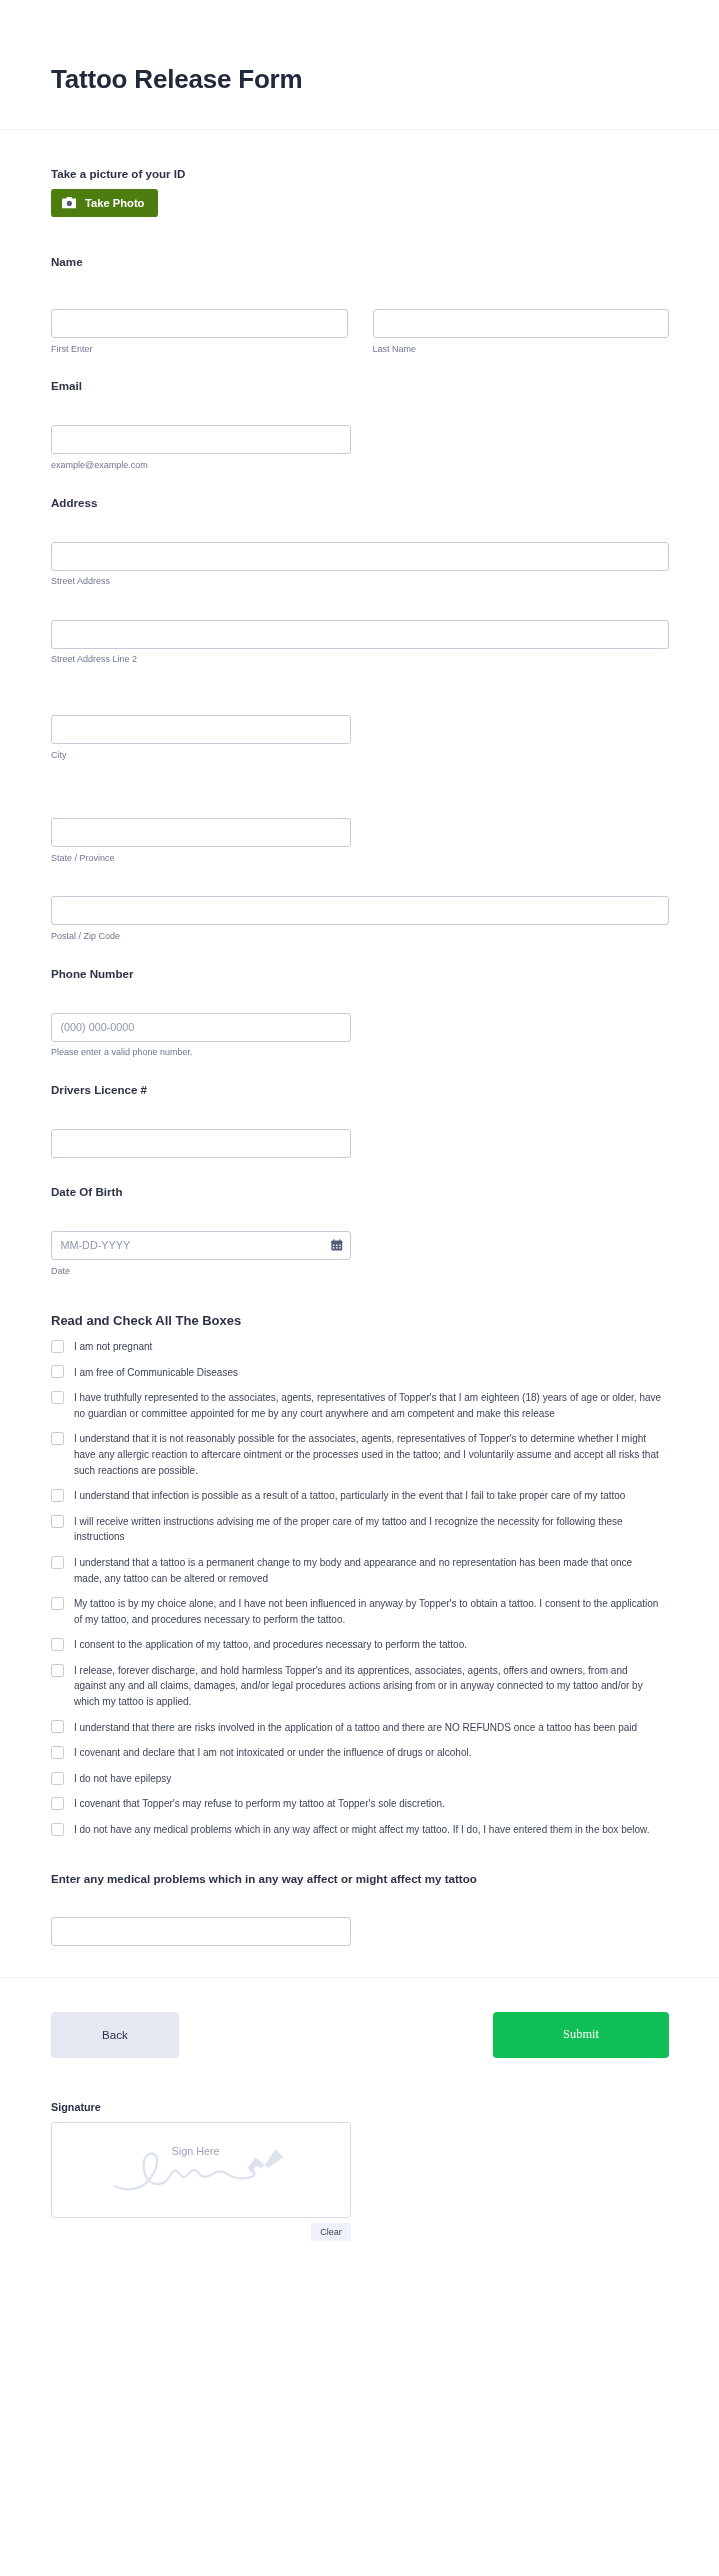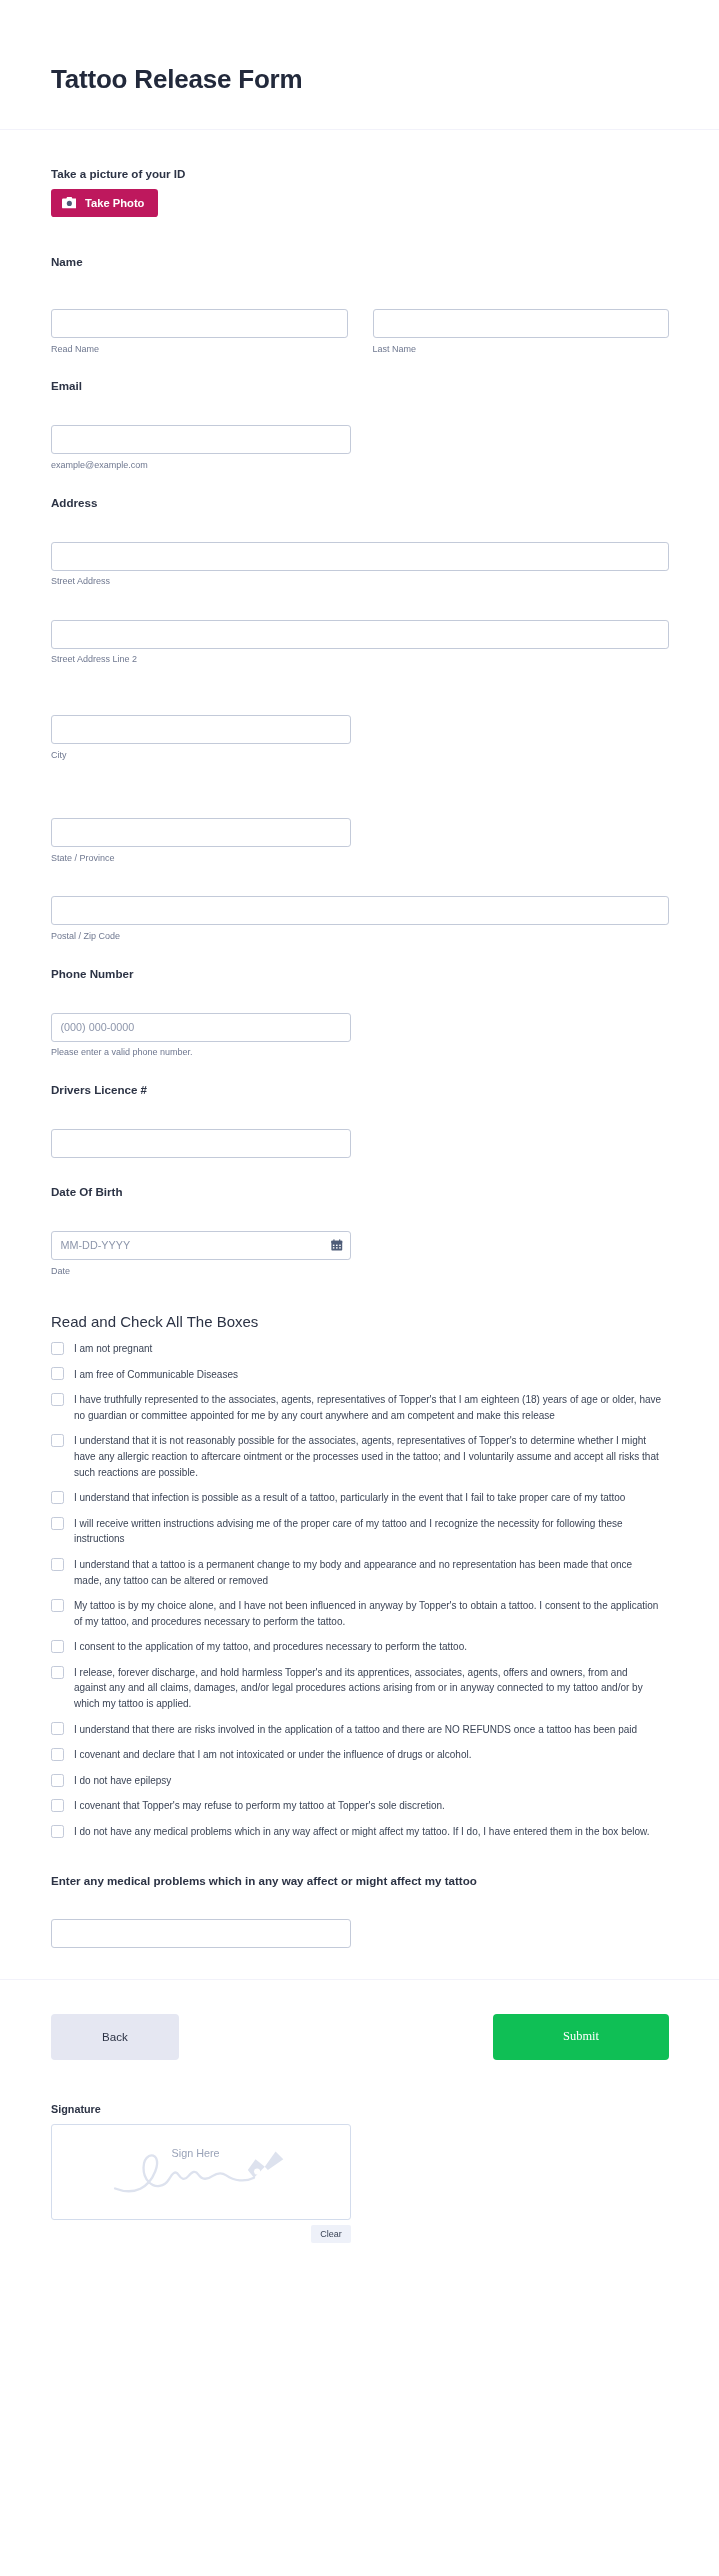--- a/index.html
+++ b/index.html
@@ -75,21 +75,21 @@
     display: flex;
     gap: 25px;
   }
   .col { width: 300px; }
 
   
   .photo-btn {
     display: inline-flex;
     align-items: center;
     gap: 8.5px;
-    background: #be185d;
+    background: #4d7c0f;
     color: #ffffff;
     border: none;
     border-radius: 3.1px;
     padding: 7.7px 14px 7.7px 10.8px;
     font-family: "Liberation Sans", sans-serif;
     font-size: 11.2px;
     font-weight: bold;
     cursor: pointer;
   }
   .cam-icon { display: inline-block; width: 14.7px; height: 11.6px; position: relative; }
@@ -101,22 +101,22 @@
     position: absolute;
     right: 8.5px; top: 50%;
     transform: translateY(-50%);
     width: 11.6px; height: 11.6px;
     cursor: pointer;
   }
 
   
   .check-section { margin-top: 36px; margin-bottom: 7.7px; }
   .check-heading {
-    font-size: 15px;
-    font-weight: normal;
+    font-size: 13px;
+    font-weight: bold;
     color: #2c3345;
     margin-bottom: 10.8px;
     margin-top: 25px;
   }
   .check-item {
     display: flex;
     align-items: flex-start;
     gap: 10px;
     margin-bottom: 10px;
   }
@@ -243,21 +243,21 @@
         </span>
         <span>Take Photo</span>
       </button>
     </div>
 
     <div class="field-block">
       <span class="field-label">Name</span>
       <div class="row2">
         <div class="col">
           <input class="txt" type="text" value="" style="">
-          <span class="sublabel">Read Name</span>
+          <span class="sublabel">First Enter</span>
         </div>
         <div class="col">
           <input class="txt" type="text" value="" style="">
           <span class="sublabel">Last Name</span>
         </div>
       </div>
     </div>
 
     <div class="field-block">
       <span class="field-label">Email</span>

